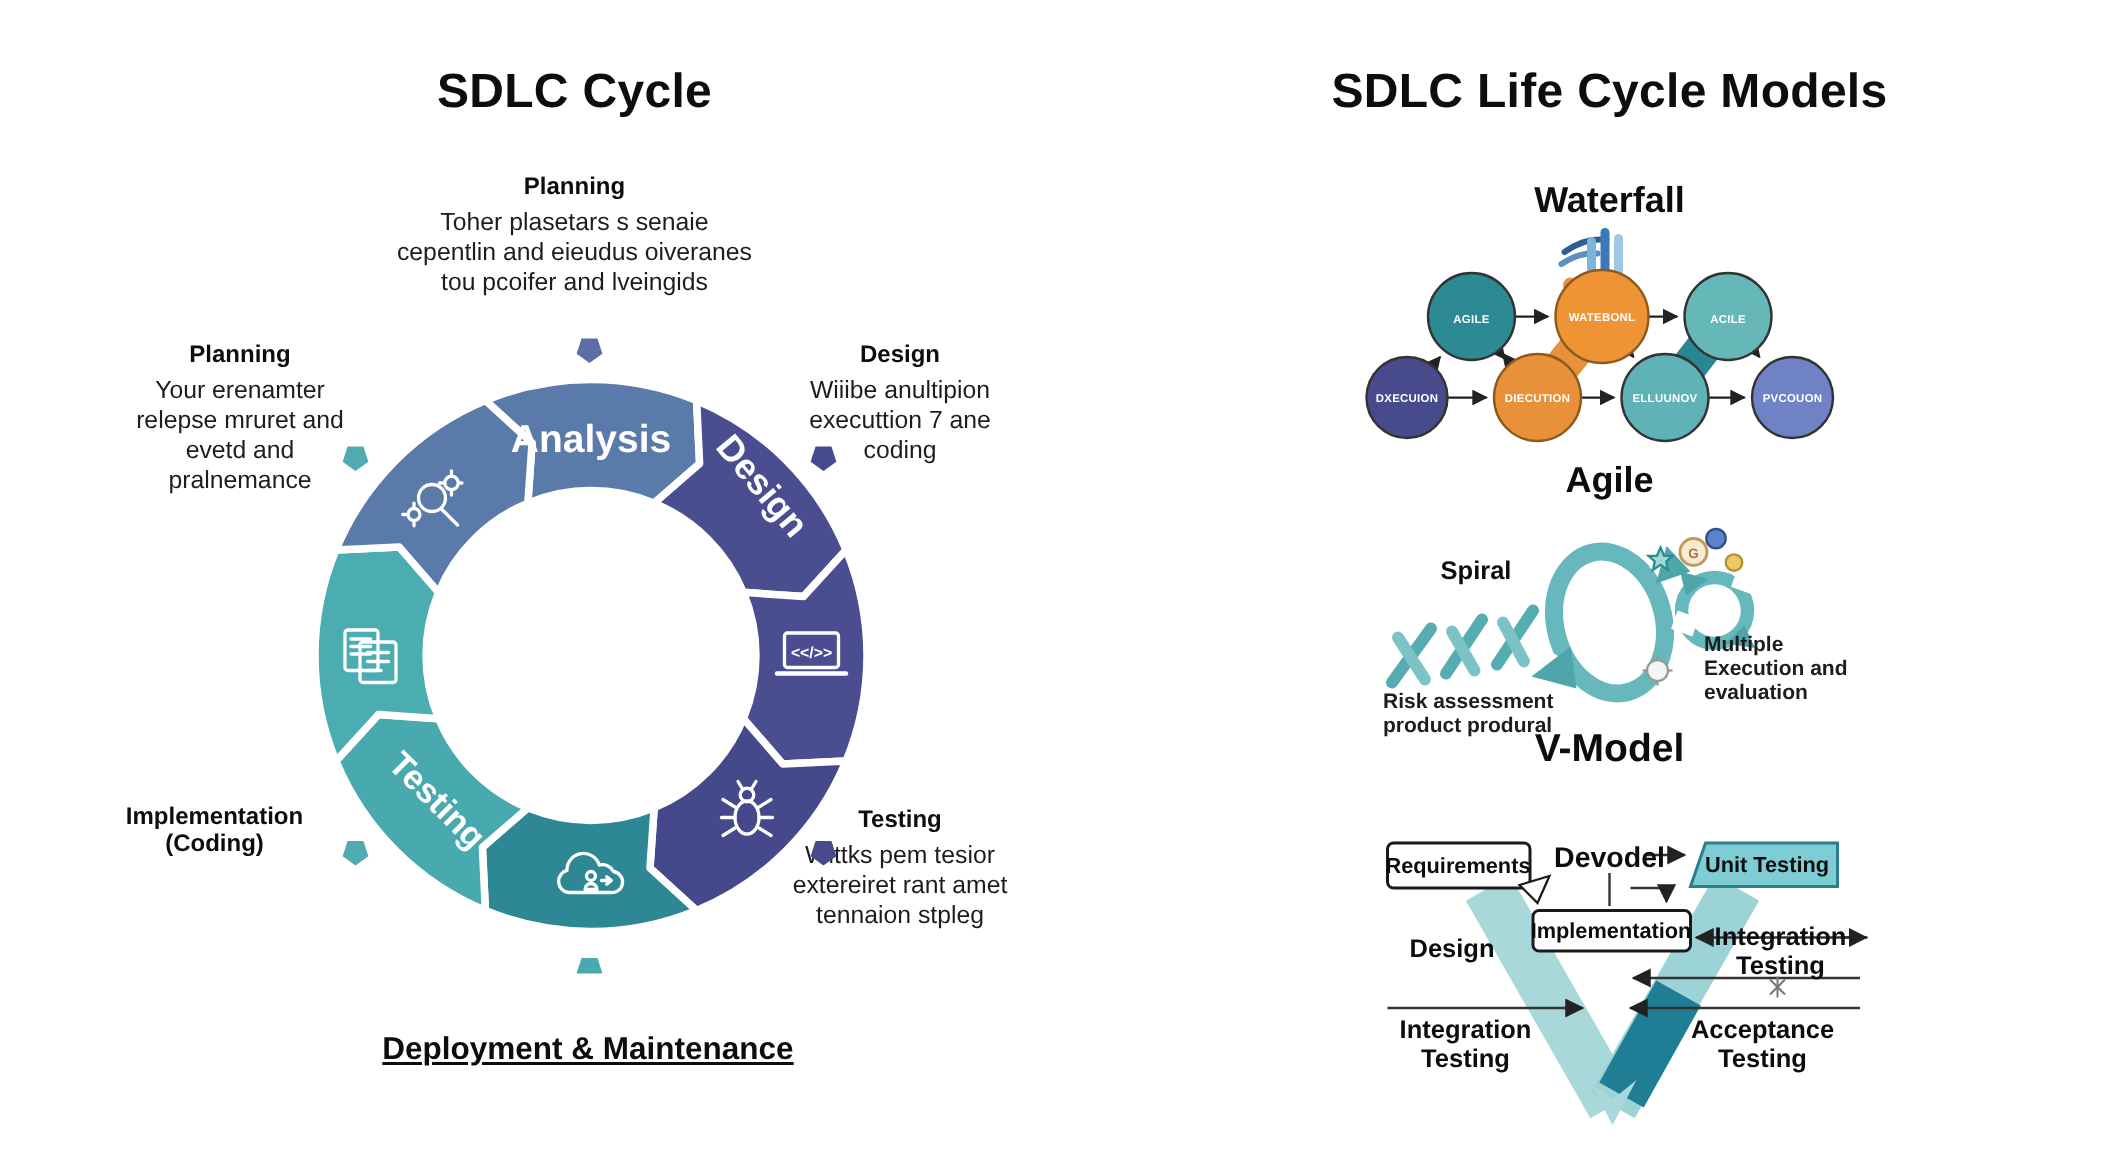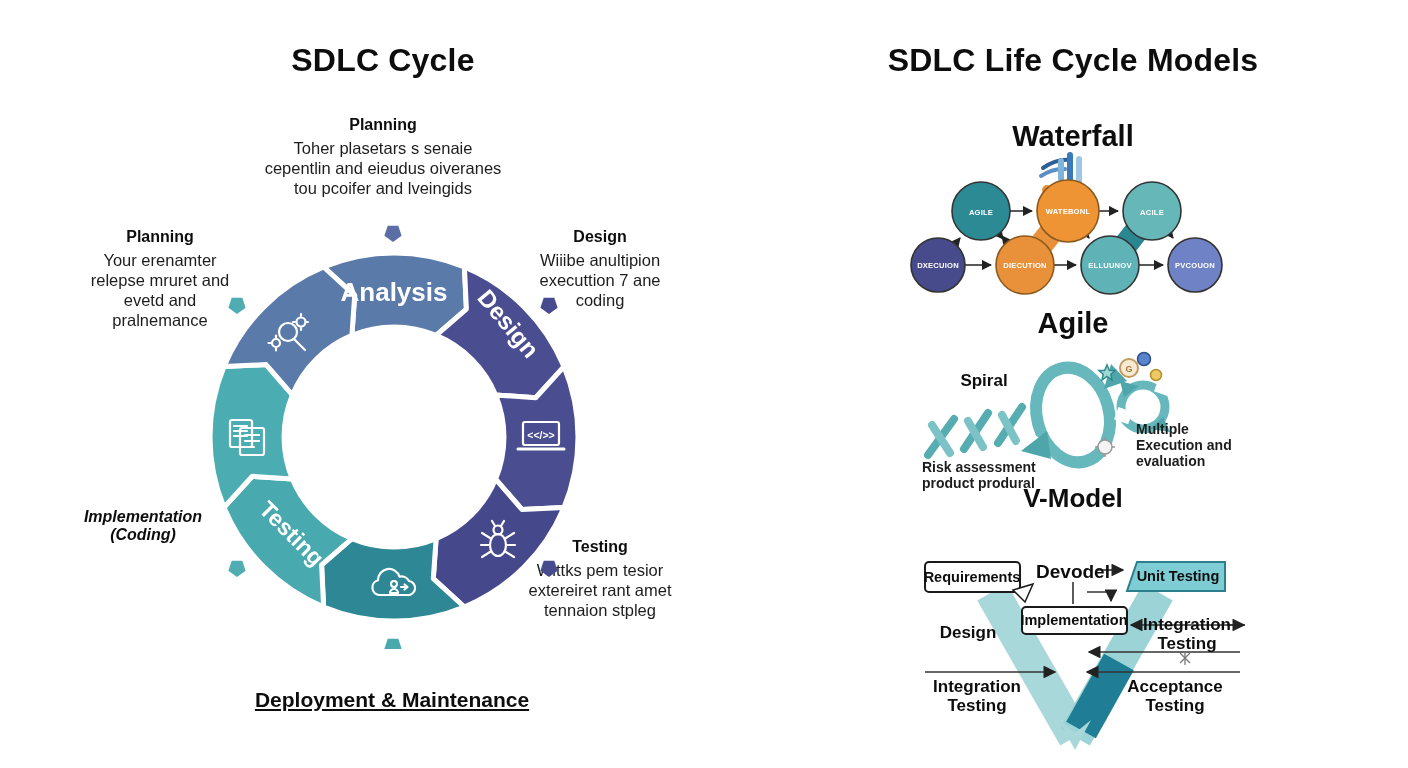--- a/index.html
+++ b/index.html
@@ -4,21 +4,21 @@
 <style>
   html,body{margin:0;padding:0;}
   body{
     width:1408px;height:768px;position:relative;overflow:hidden;
     background:#ffffff;
     font-family:"Liberation Sans","DejaVu Sans",sans-serif;
     color:#0d0d0d;
   }
   .abs{position:absolute;}
   .h1{font-size:32px;font-weight:800;text-align:center;letter-spacing:.2px;}
-  .h2{font-size:29px;font-weight:800;text-align:center;}
+  .h2{font-size:24px;font-weight:800;text-align:center;}
   .phase{text-align:center;}
   .phase .t{font-weight:800;font-size:16px;line-height:1.1;}
   .phase .d{font-size:16.5px;line-height:1.22;margin-top:4px;color:#1d1d1d;}
   svg text{font-family:"Liberation Sans","DejaVu Sans",sans-serif;}
   .ring-label{fill:#fff;font-weight:800;}
   .wf-label{fill:#fff;font-weight:800;font-size:7.6px;letter-spacing:.2px;}
   .vm-box-label{font-weight:800;font-size:14.5px;fill:#0d0d0d;}
   .vm-side-label{font-weight:800;font-size:17px;fill:#0d0d0d;}
   .small-note{font-size:14px;fill:#1d1d1d;}
 </style>
@@ -40,21 +40,21 @@
 <div class="abs phase" style="left:505px;top:228px;width:190px;">
   <div class="t">Design</div>
   <div class="d" style="width:170px;margin:4px auto 0;">Wiiibe anultipion executtion 7 ane coding</div>
 </div>
 
 <div class="abs phase" style="left:505px;top:538px;width:190px;">
   <div class="t">Testing</div>
   <div class="d" style="width:180px;margin:4px auto 0;">Wittks pem tesior extereiret rant amet tennaion stpleg</div>
 </div>
 
-<div class="abs phase" style="left:18px;top:508px;width:250px;font-style:italic;">
+<div class="abs phase" style="left:18px;top:536px;width:250px;">
   <div class="t" style="width:175px;margin:0 auto;">Implementation (Coding)</div>
 </div>
 
 <div class="abs phase" style="left:192px;top:688px;width:400px;text-decoration:underline;">
   <div class="t" style="font-size:21px;">Deployment &amp; Maintenance</div>
 </div>
 
 <svg class="abs" style="left:197px;top:225px;" width="394" height="424" viewBox="0 0 394 424">
   <g id="donut-segs">
       <path d="M126.6,42.0 A184,184 0 0 1 267.4,42.0 L269.4,84.1 L239.1,110.4 A110,110 0 0 0 154.9,110.4 L157.7,70.3 Z" fill="#5a7aa9" stroke="#fff" stroke-width="5" stroke-linejoin="round"></path>

